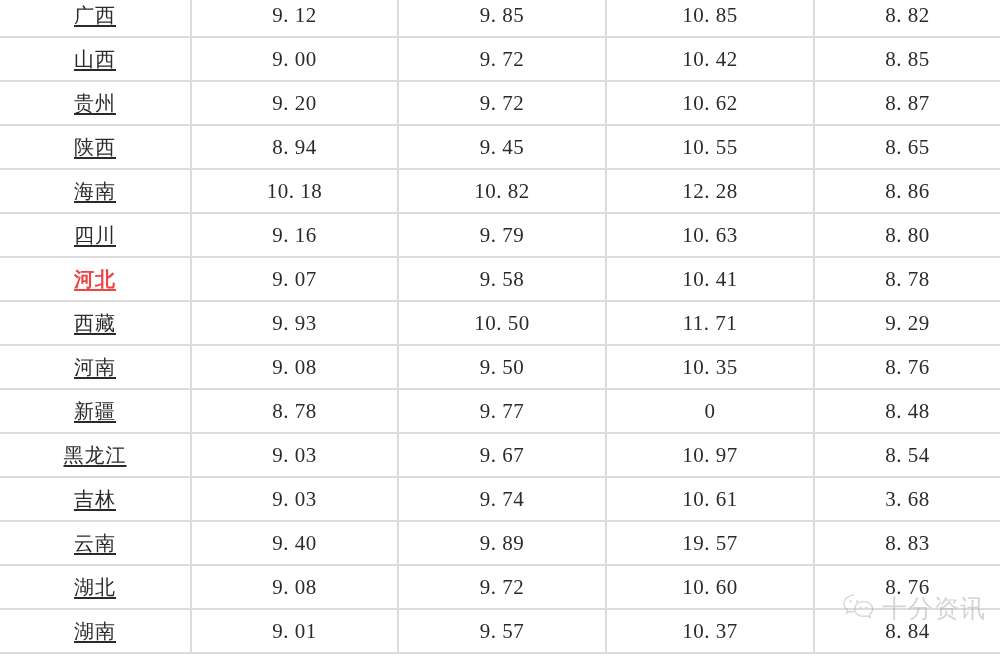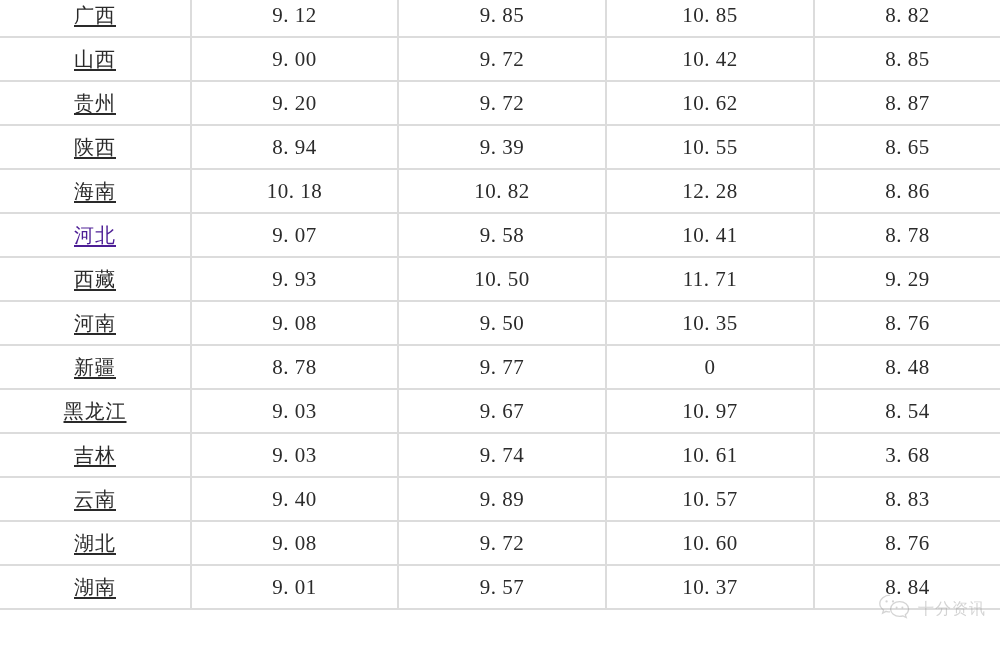--- a/index.html
+++ b/index.html
@@ -66,37 +66,37 @@
   a.province-link {
     display: inline-block;
     font-family: "DejaVu Sans", "Liberation Sans", sans-serif;
     font-size: 20px;
     color: #2a2a2a;
     text-decoration: underline;
     text-underline-offset: 3px;
     letter-spacing: 1px;
     cursor: pointer;
   }
-  a.province-link.visited { color: #4c1d95; }
+  a.province-link.visited { color: #ef4444; font-weight: bold; }
 
   
   .watermark {
     position: absolute;
     right: 14px;
     bottom: 36px;
     display: flex;
     align-items: center;
     gap: 6px;
     opacity: 0.42;
     pointer-events: none;
     user-select: none;
   }
   .watermark .wm-text {
     font-family: "DejaVu Sans", "Liberation Sans", sans-serif;
-    font-size: 16px;
+    font-size: 25px;
     color: #9a9a9a;
     letter-spacing: 1px;
     white-space: nowrap;
   }
   .wechat-icon { display: block; }
 </style>
 </head>
 <body>
 
 <div class="sheet">
@@ -126,32 +126,39 @@
         <tr>
           <td class="name-cell"><a class="province-link">贵州</a></td>
           <td class="num">9. 20</td>
           <td class="num">9. 72</td>
           <td class="num">10. 62</td>
           <td class="num last-col">8. 87</td>
         </tr>
         <tr>
           <td class="name-cell"><a class="province-link">陕西</a></td>
           <td class="num">8. 94</td>
-          <td class="num">9. 39</td>
+          <td class="num">9. 45</td>
           <td class="num">10. 55</td>
           <td class="num last-col">8. 65</td>
         </tr>
         <tr>
           <td class="name-cell"><a class="province-link">海南</a></td>
           <td class="num">10. 18</td>
           <td class="num">10. 82</td>
           <td class="num">12. 28</td>
           <td class="num last-col">8. 86</td>
         </tr>
         <tr>
+          <td class="name-cell"><a class="province-link">四川</a></td>
+          <td class="num">9. 16</td>
+          <td class="num">9. 79</td>
+          <td class="num">10. 63</td>
+          <td class="num last-col">8. 80</td>
+        </tr>
+        <tr>
           <td class="name-cell"><a class="province-link visited">河北</a></td>
           <td class="num">9. 07</td>
           <td class="num">9. 58</td>
           <td class="num">10. 41</td>
           <td class="num last-col">8. 78</td>
         </tr>
         <tr>
           <td class="name-cell"><a class="province-link">西藏</a></td>
           <td class="num">9. 93</td>
           <td class="num">10. 50</td>
@@ -183,21 +190,21 @@
           <td class="name-cell"><a class="province-link">吉林</a></td>
           <td class="num">9. 03</td>
           <td class="num">9. 74</td>
           <td class="num">10. 61</td>
           <td class="num last-col">3. 68</td>
         </tr>
         <tr>
           <td class="name-cell"><a class="province-link">云南</a></td>
           <td class="num">9. 40</td>
           <td class="num">9. 89</td>
-          <td class="num">10. 57</td>
+          <td class="num">19. 57</td>
           <td class="num last-col">8. 83</td>
         </tr>
         <tr>
           <td class="name-cell"><a class="province-link">湖北</a></td>
           <td class="num">9. 08</td>
           <td class="num">9. 72</td>
           <td class="num">10. 60</td>
           <td class="num last-col">8. 76</td>
         </tr>
         <tr>

